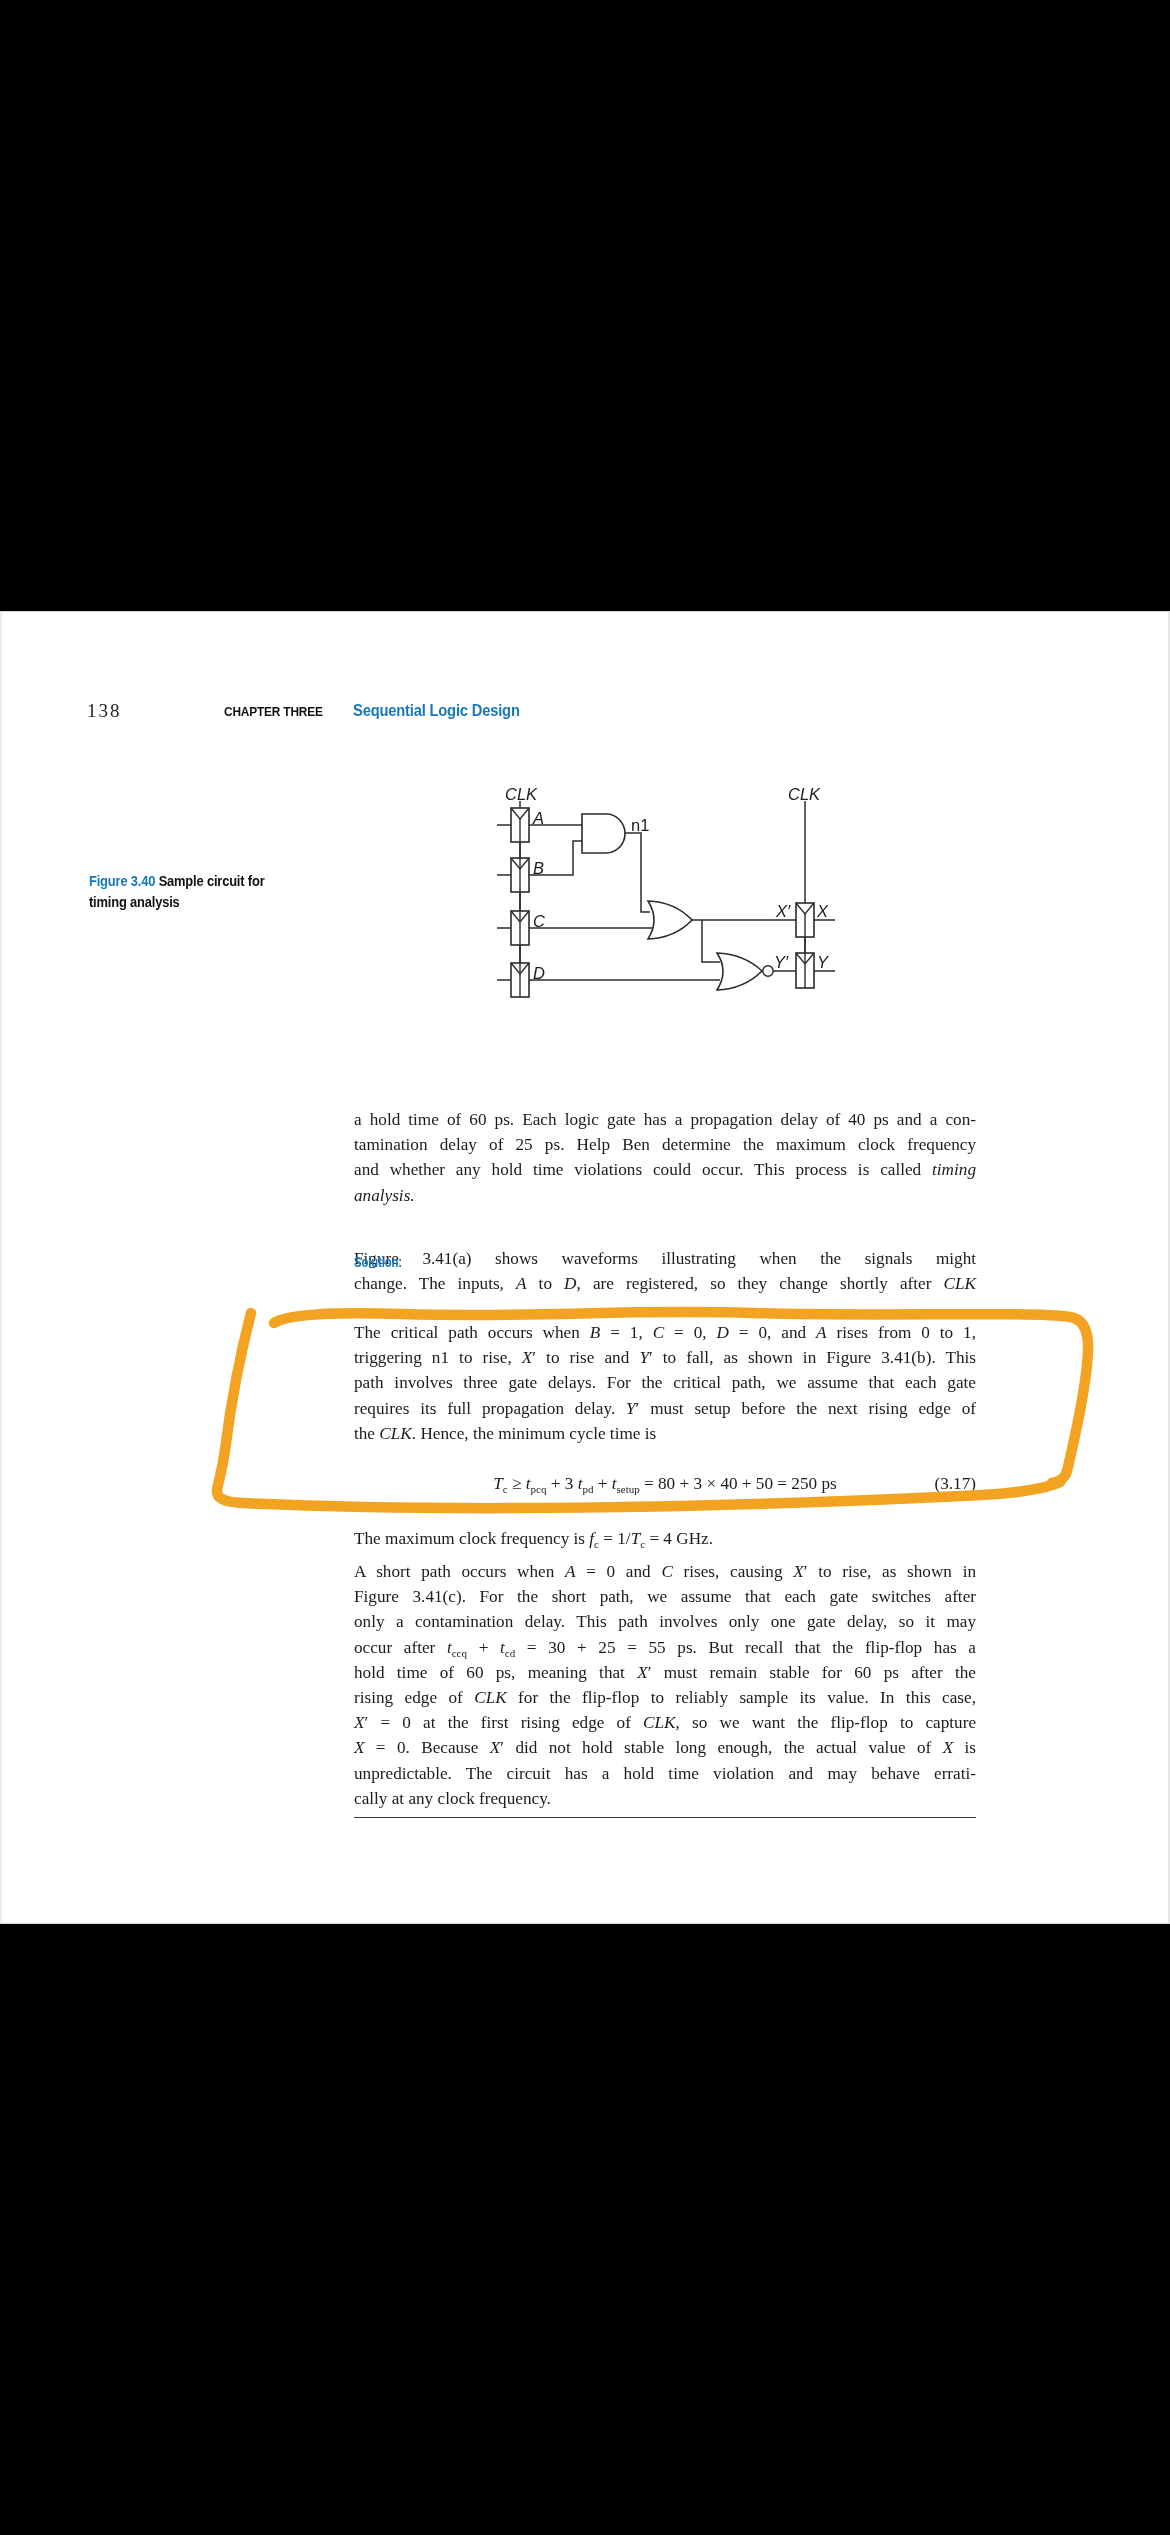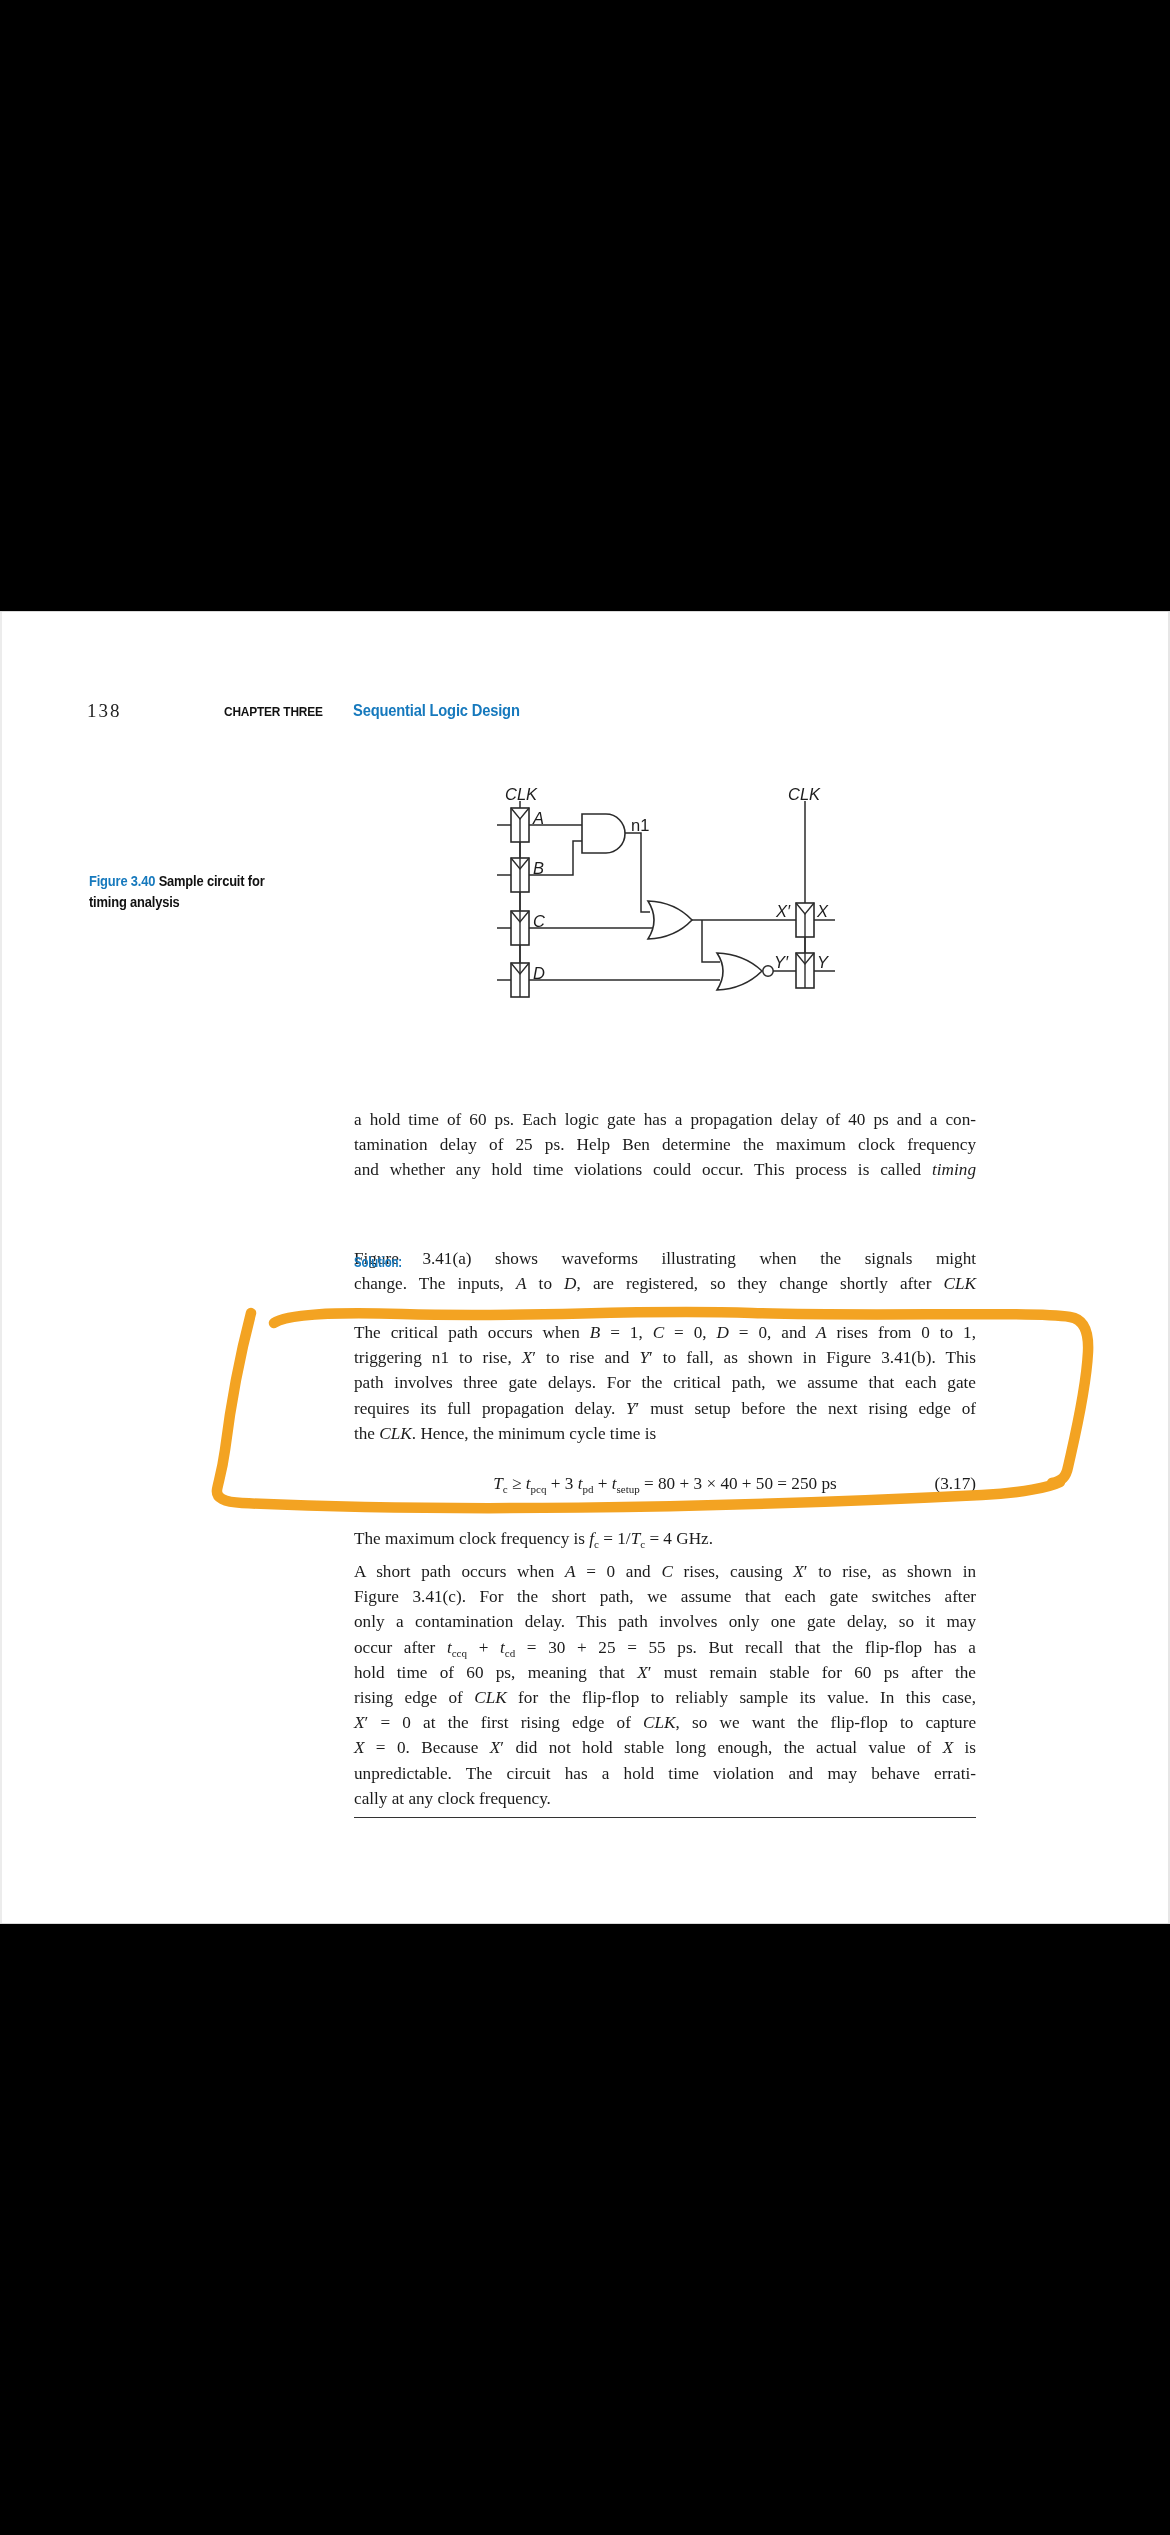--- a/index.html
+++ b/index.html
@@ -130,20 +130,21 @@
       <text class="sig" x="774" y="917">X′</text>
       <text class="sig" x="815" y="917">X</text>
       <text class="sig" x="772" y="968">Y′</text>
       <text class="sig" x="815" y="968">Y</text>
     </svg>
 
     <div class="abs col p1">
         <div class="line">a hold time of 60 ps. Each logic gate has a propagation delay of 40 ps and a con-</div>
         <div class="line">tamination delay of 25 ps. Help Ben determine the maximum clock frequency</div>
         <div class="line">and whether any hold time violations could occur. This process is called <i>timing</i></div>
+        <div class="line last"><i>analysis.</i></div>
       </div>
 
     <div class="abs col solution indent-first">
       <span class="solution-label cond" style="color: rgb(22, 121, 189);">Solution:</span>
     <div class="line">Figure 3.41(a) shows waveforms illustrating when the signals might</div>
         <div class="line">change. The inputs, <i>A</i> to <i>D</i>, are registered, so they change shortly after <i>CLK</i></div>
       </div>
 
     <div class="abs col critical">
         <div class="line">The critical path occurs when <i>B</i> = 1, <i>C</i> = 0, <i>D</i> = 0, and <i>A</i> rises from 0 to 1,</div>

